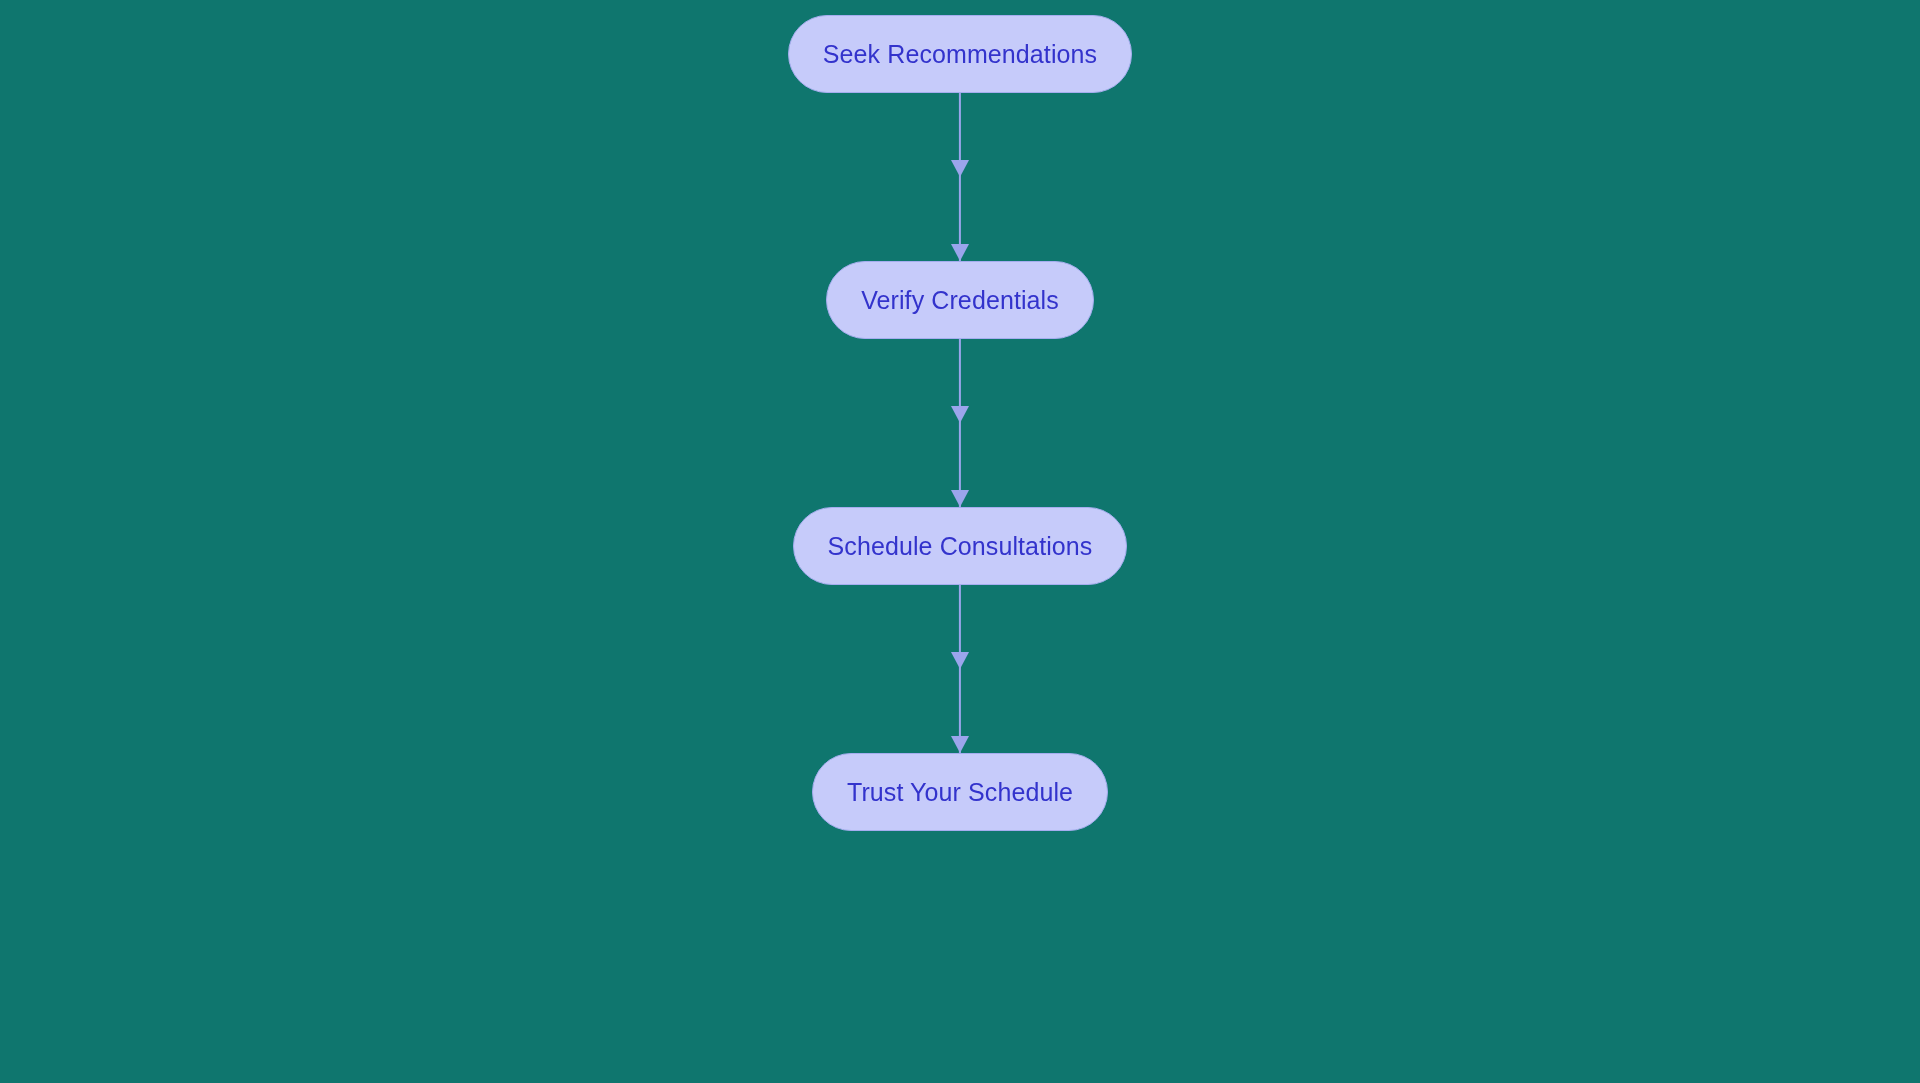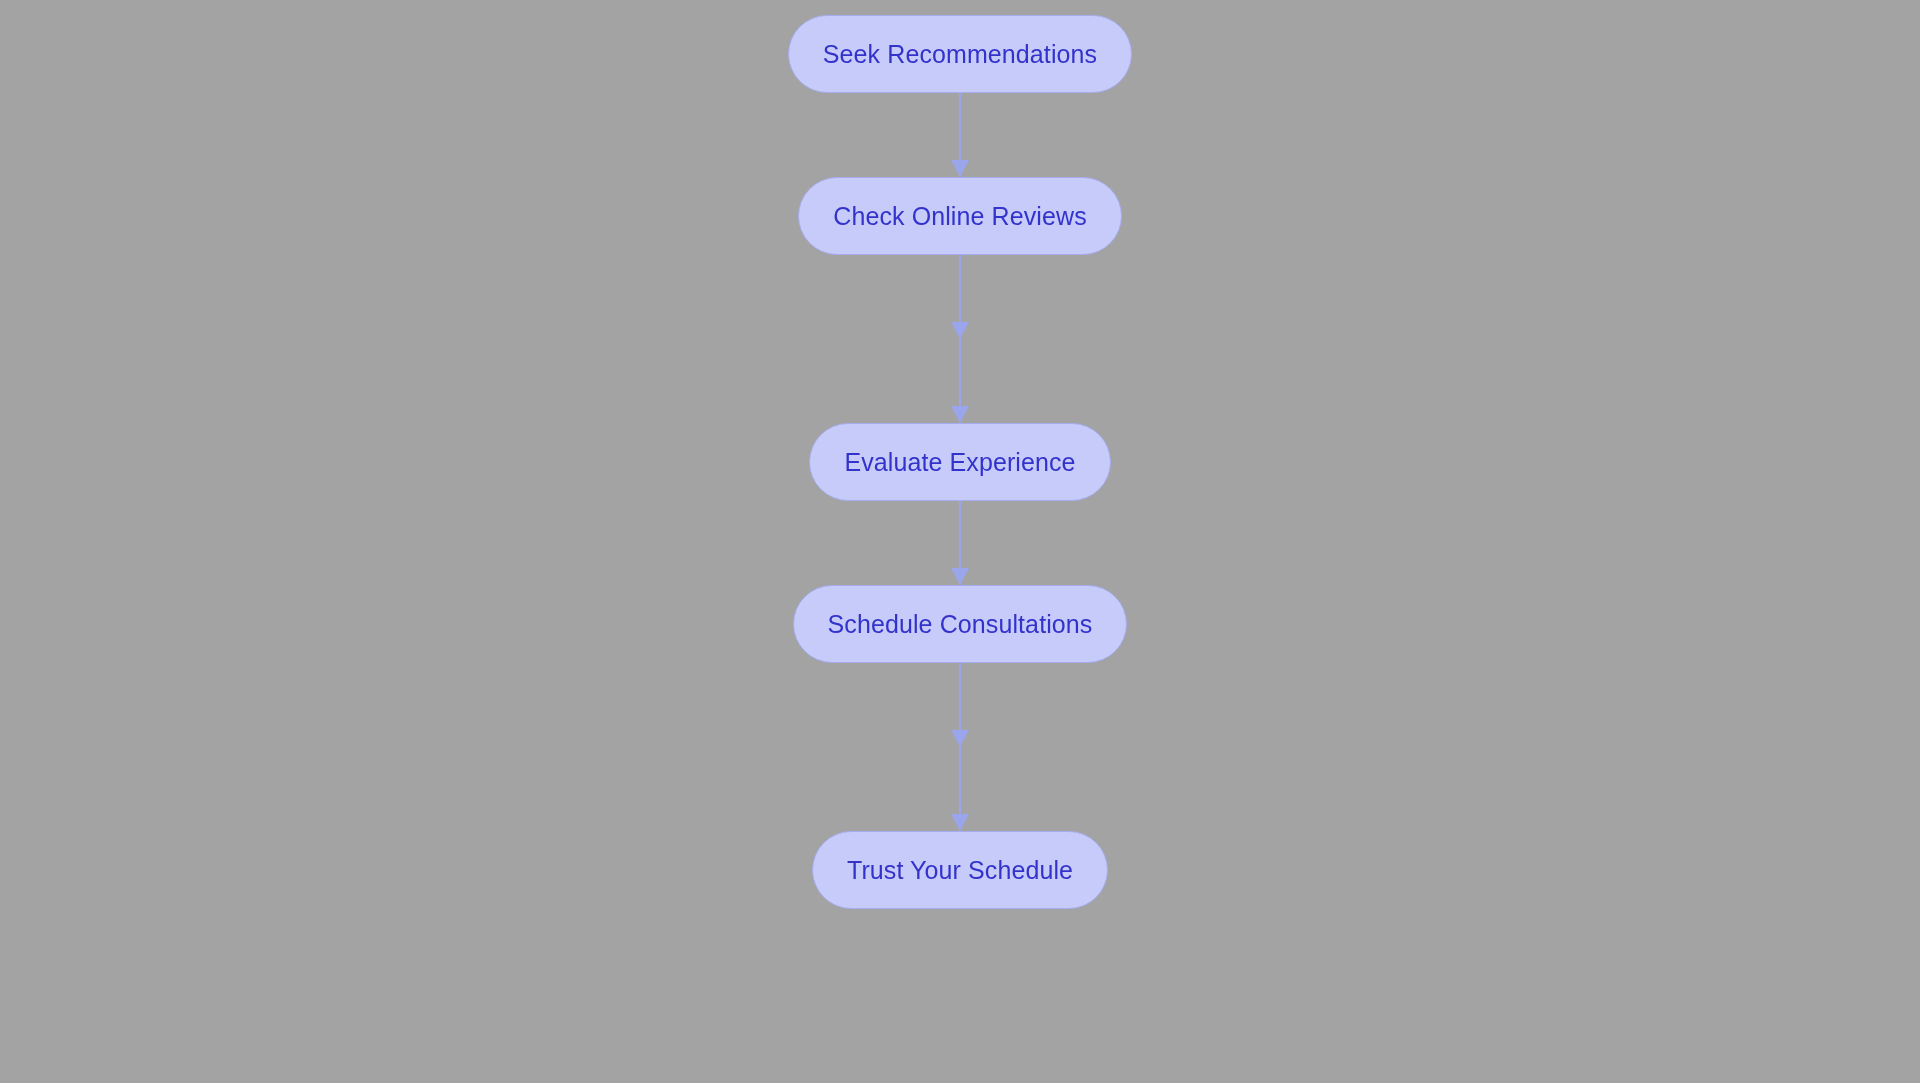--- a/index.html
+++ b/index.html
@@ -12,21 +12,21 @@
     width: 1920px;
     height: 1083px;
     overflow: hidden;
     font-family: "Liberation Sans", "DejaVu Sans", sans-serif;
   }
 
   #flowchart-canvas {
     position: relative;
     width: 1920px;
     height: 1083px;
-    background: #a3a3a3;
+    background: #0f766e;
   }
 
   
   .flow-stack {
     position: absolute;
     left: 0;
     top: 0;
     width: 1920px;
     height: 1083px;
     display: flex;
@@ -93,38 +93,35 @@
 
     <div class="node">
       <span class="node-label">Seek Recommendations</span>
     </div>
 
     <div class="connector" style="height: 84px;">
       <span class="connector-line" style="height: 84px;"></span>
       <span class="connector-arrowhead"></span>
     </div>
 
+
+    <div class="connector" style="height: 84px;">
+      <span class="connector-line" style="height: 84px;"></span>
+      <span class="connector-arrowhead"></span>
+    </div>
+
     <div class="node">
-      <span class="node-label">Check Online Reviews</span>
+      <span class="node-label">Verify Credentials</span>
     </div>
 
     <div class="connector" style="height: 84px;">
       <span class="connector-line" style="height: 84px;"></span>
       <span class="connector-arrowhead"></span>
     </div>
 
-
-    <div class="connector" style="height: 84px;">
-      <span class="connector-line" style="height: 84px;"></span>
-      <span class="connector-arrowhead"></span>
-    </div>
-
-    <div class="node">
-      <span class="node-label">Evaluate Experience</span>
-    </div>
 
     <div class="connector" style="height: 84px;">
       <span class="connector-line" style="height: 84px;"></span>
       <span class="connector-arrowhead"></span>
     </div>
 
     <div class="node">
       <span class="node-label">Schedule Consultations</span>
     </div>
 

